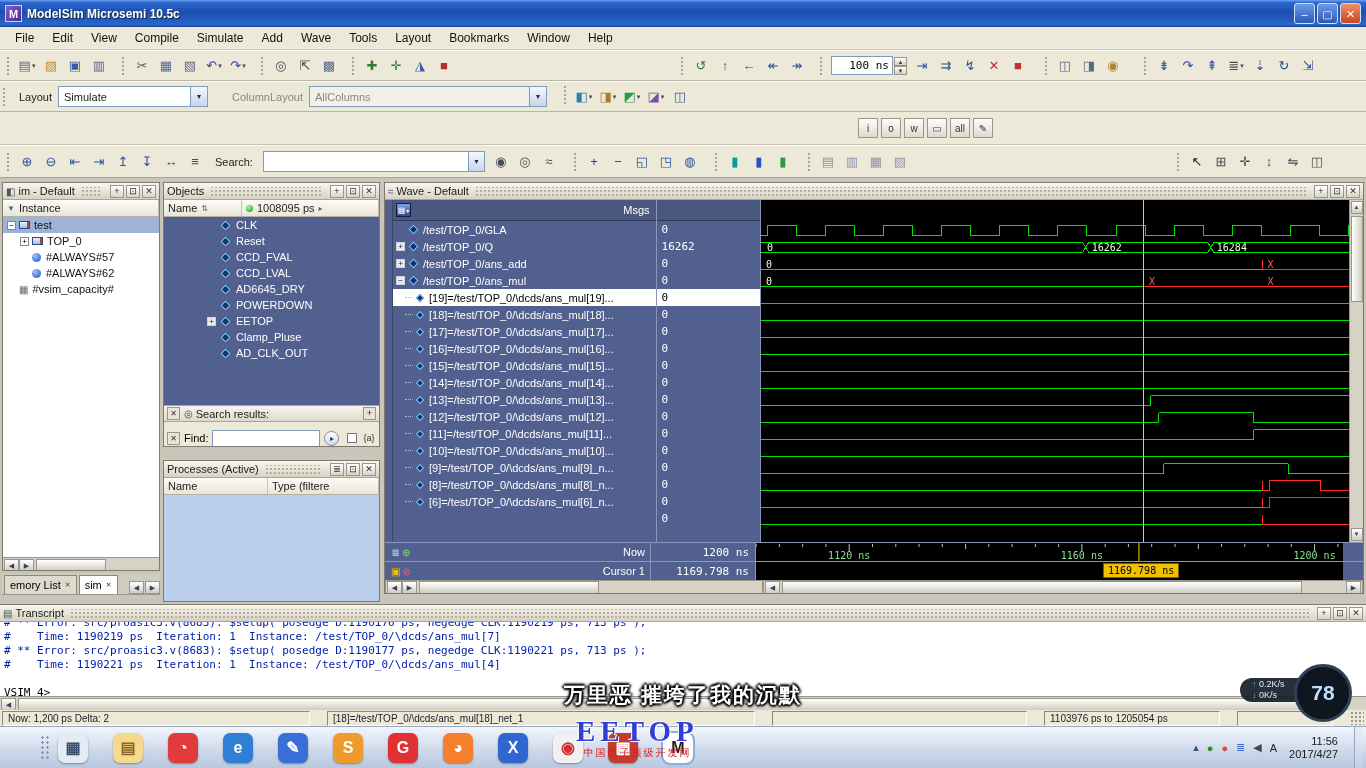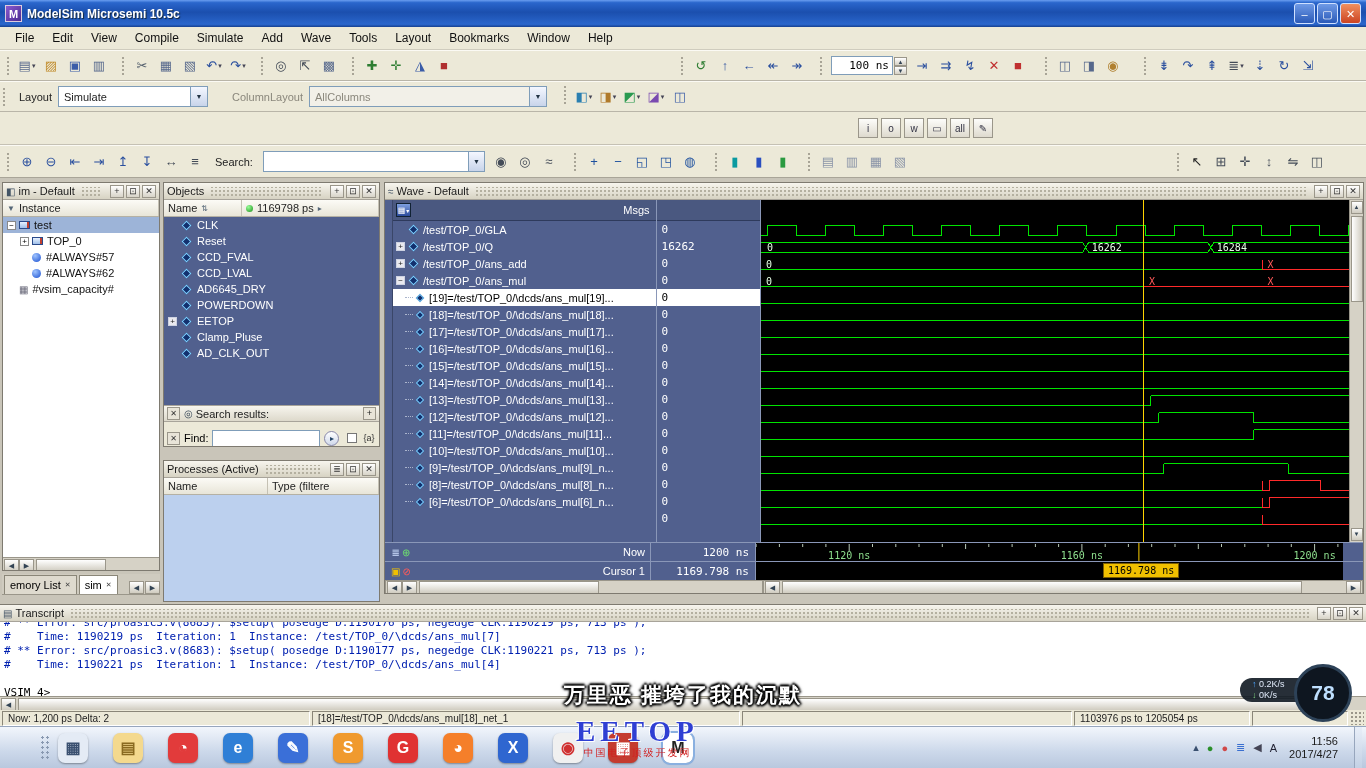--- a/index.html
+++ b/index.html
@@ -58,21 +58,21 @@
  padding:0 3px;font-size:11px;color:#1a1a1a;}
 .ptitle .picon{font-size:10px;color:#456;margin-right:3px;}
 .ptitle .dots{flex:1;height:9px;margin:1px 6px 0 6px;background-image:radial-gradient(#b4b0a0 30%,transparent 34%);background-size:4px 4px;background-position:0 2px;}
 .pbtn{width:14px;height:13px;border:1px solid #9a968a;background:linear-gradient(#fff,#d8d4c8);font-size:9px;line-height:11px;text-align:center;
  margin-left:2px;color:#333;font-weight:normal;}
 .ohdr{height:17px;display:flex;background:#f2f0e6;border-bottom:1px solid #b5b1a4;}
 .ocell{display:flex;align-items:center;padding:0 4px;border-right:1px solid #c5c1b4;background:linear-gradient(#fcfbf6,#e8e5d8);font-size:11px;color:#222;white-space:nowrap;overflow:hidden;}
 .ocell b{font-weight:normal;font-size:8px;color:#567;margin-left:4px;}
 .gdot{width:7px;height:7px;border-radius:50%;background:radial-gradient(circle at 35% 30%,#9f9,#1a8f1a);margin-right:4px;}
 .slate{background:#51608e;}
-.orow{height:16px;display:flex;align-items:center;color:#fff;padding-left:4px;font-size:11px;white-space:nowrap;}
+.orow{height:16px;display:flex;align-items:center;color:#fff;padding-left:4px;font-size:11px;white-space:nowrap;margin-left:39px;}
 .dia{width:7px;height:7px;background:#12306e;border:1px solid #7fd0ff;transform:rotate(45deg);margin:0 7px 0 3px;flex:none;}
 .exp{width:9px;height:9px;border:1px solid #cdd2e2;background:#e9e9ef;color:#222;font-size:8px;line-height:7px;text-align:center;margin-right:3px;flex:none;}
 .expsp{width:12px;flex:none;}
 .srbar{height:17px;display:flex;align-items:center;background:linear-gradient(#f7f5ee,#ddd9cb);border-top:1px solid #a8a49a;border-bottom:1px solid #a8a49a;font-size:11px;color:#222;padding:0 3px;}
 .srbar .xb,.findrow .xb{width:13px;height:13px;border:1px solid #9a968a;background:#e8e4d8;font-size:8px;line-height:11px;text-align:center;color:#333;margin-right:4px;font-weight:normal;}
 .srbar .mag{font-weight:normal;color:#345;margin-right:3px;font-size:10px;}
 .srbar .plus{margin-left:auto;font-weight:normal;width:13px;height:13px;border:1px solid #9a968a;background:#e8e4d8;text-align:center;line-height:11px;font-size:9px;}
 .findrow{height:20px;display:flex;align-items:center;background:#ece9d8;padding:0 3px;font-size:11px;}
 .findrow .flabel{margin-right:4px;}
 .finput{display:inline-flex;width:108px;height:17px;border:1px solid #7f9db9;background:#fff;}
@@ -132,21 +132,21 @@
 .wave-hscrolls .scrollh{border:1px solid #9a968a;}
 
 
 .transcript{position:absolute;left:0;top:604px;width:1366px;height:106px;background:#fff;border-top:1px solid #7e7a70;}
 .tbody{position:absolute;left:0;top:17px;width:1366px;height:74px;overflow:hidden;background:#fff;}
 .tbody-inner{transform:translateY(-6px);padding-left:4px;}
 .tlinetxt{font-family:"DejaVu Sans Mono",monospace;font-size:11px;line-height:14px;white-space:pre;}
 .tlinetxt.blue{color:#0020b0;}
 .tlinetxt.black{color:#000;}
 .t-hscroll{position:absolute;left:0;top:91px;width:1366px;}
-.statusbar{position:absolute;left:0;top:710px;width:1366px;height:16px;background:#ece9d8;display:flex;gap:2px;padding:0 2px;align-items:center;}
+.statusbar{position:absolute;left:0;top:710px;width:1366px;height:16px;background:#ece9d8;display:flex;gap:17px;padding:0 2px;align-items:center;}
 .sbox{height:15px;border:1px solid;border-color:#8a8678 #fff #fff #8a8678;padding:1px 5px 0 5px;font-size:10px;color:#222;white-space:nowrap;overflow:hidden;}
 .sbox.grow{flex:1;}
 .sgrip{width:14px;height:14px;background-image:radial-gradient(#9a968a 35%,transparent 40%);background-size:4px 4px;}
 
 
 .taskbar{position:absolute;left:0;top:726px;width:1366px;height:42px;background:linear-gradient(180deg,#f2f6fc,#ccd8ea 60%,#b9c8de);border-top:1px solid #97a6bd;display:flex;align-items:center;}
 .tbgrip{width:10px;height:26px;margin:0 8px 0 40px;background-image:radial-gradient(#8898b0 35%,transparent 40%);background-size:5px 5px;}
 .dock{display:flex;align-items:center;gap:25px;}
 .dicon{width:30px;height:30px;border-radius:7px;display:flex;align-items:center;justify-content:center;font-size:16px;font-weight:bold;box-shadow:0 1px 2px rgba(0,0,0,.35);}
 .dicon.act{outline:2px solid #8ab0e0;background:#fff;}
@@ -580,21 +580,21 @@
       <b class="pbtn">⊡</b>
       <b class="pbtn">✕</b>
     </div>
     <div class="ohdr">
       <span class="ocell" style="width:78px">
         <span>Name</span>
         <b>⇅</b>
       </span>
       <span class="ocell" style="flex:1">
         <i class="gdot"></i>
-        <span>1169798 ps</span>
+        <span>1008095 ps</span>
         <b>▸</b>
       </span>
     </div>
     <div class="slate" id="objlist" style="height:188px;overflow:hidden;">
         <div class="orow">
           <span class="expsp"></span>
           <span class="dia"></span>
           <span>CLK</span>
         </div>
         <div class="orow">

